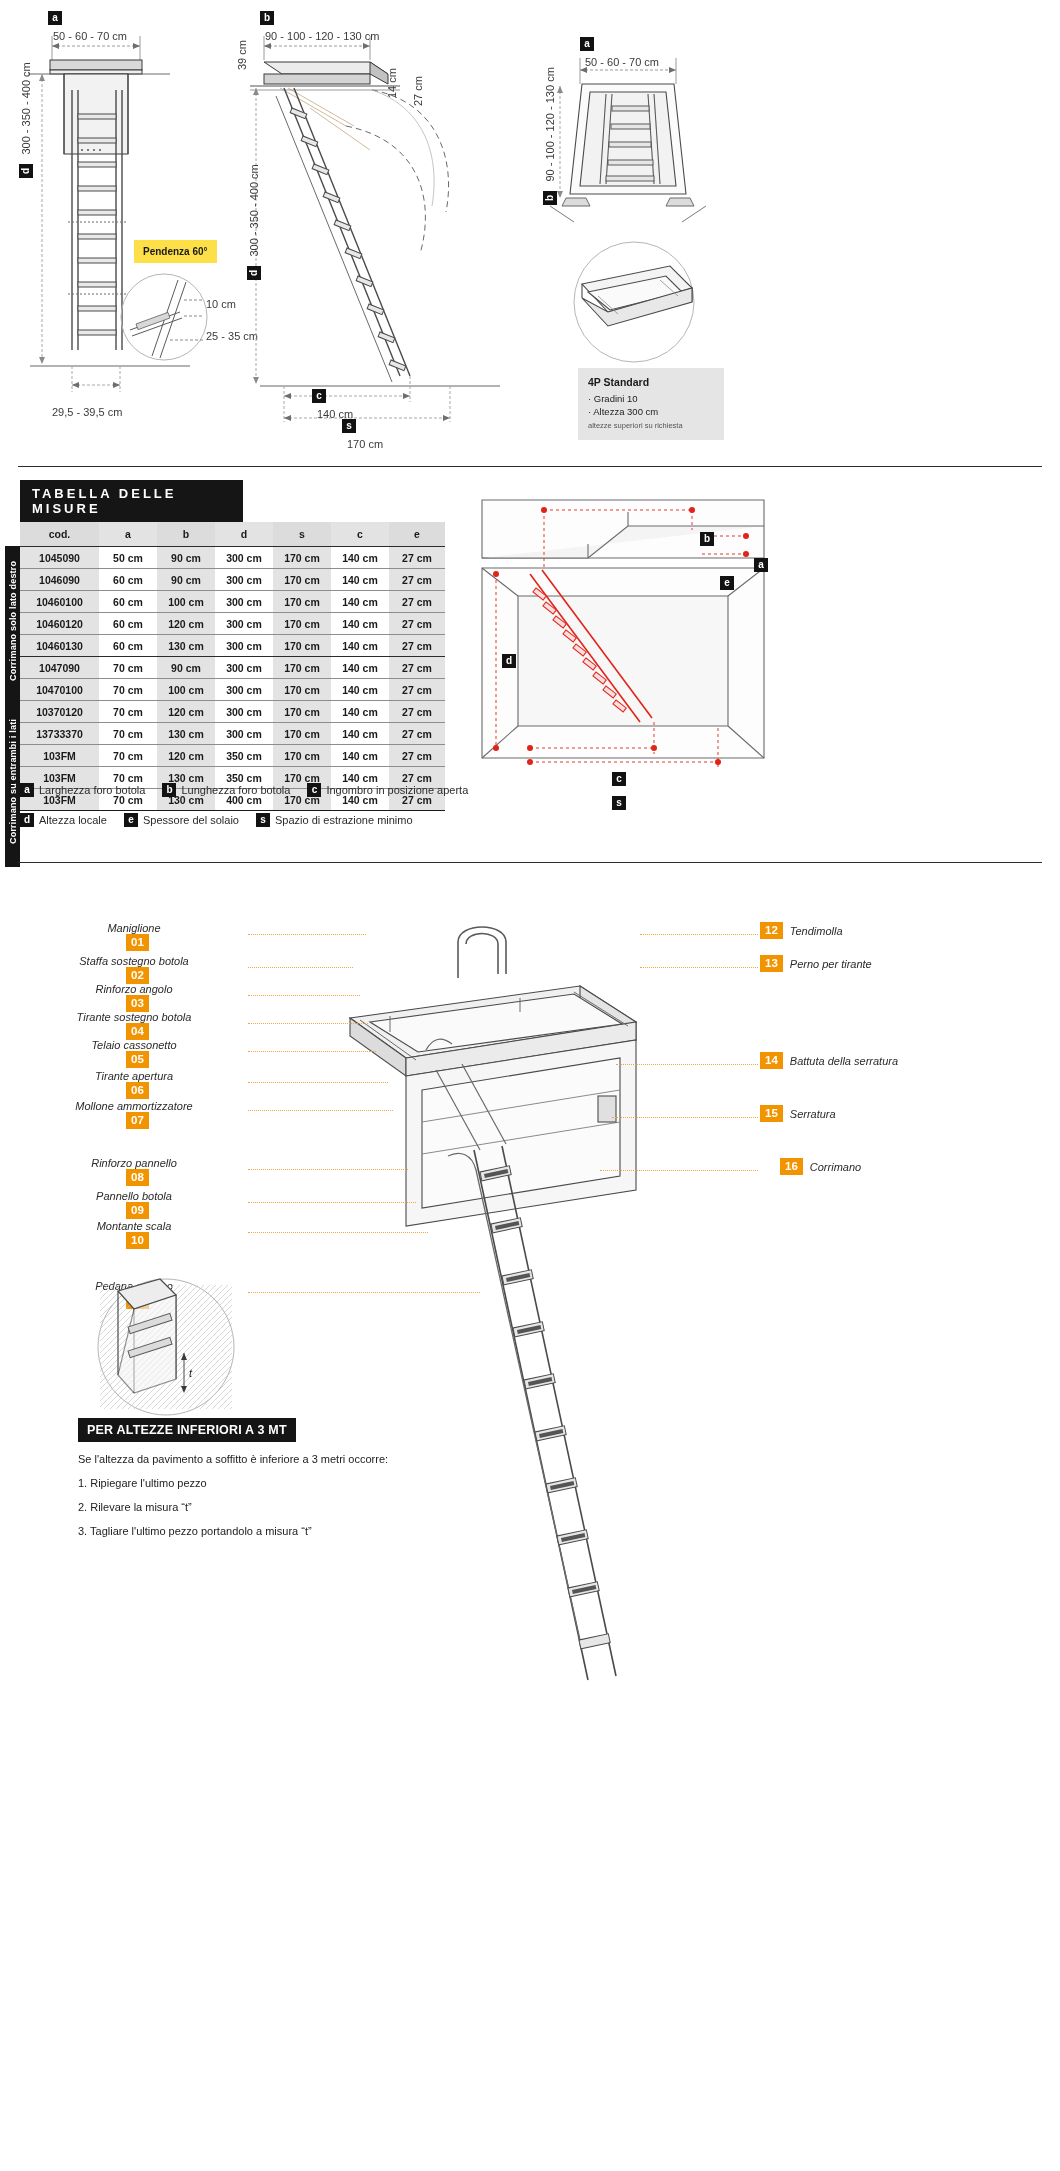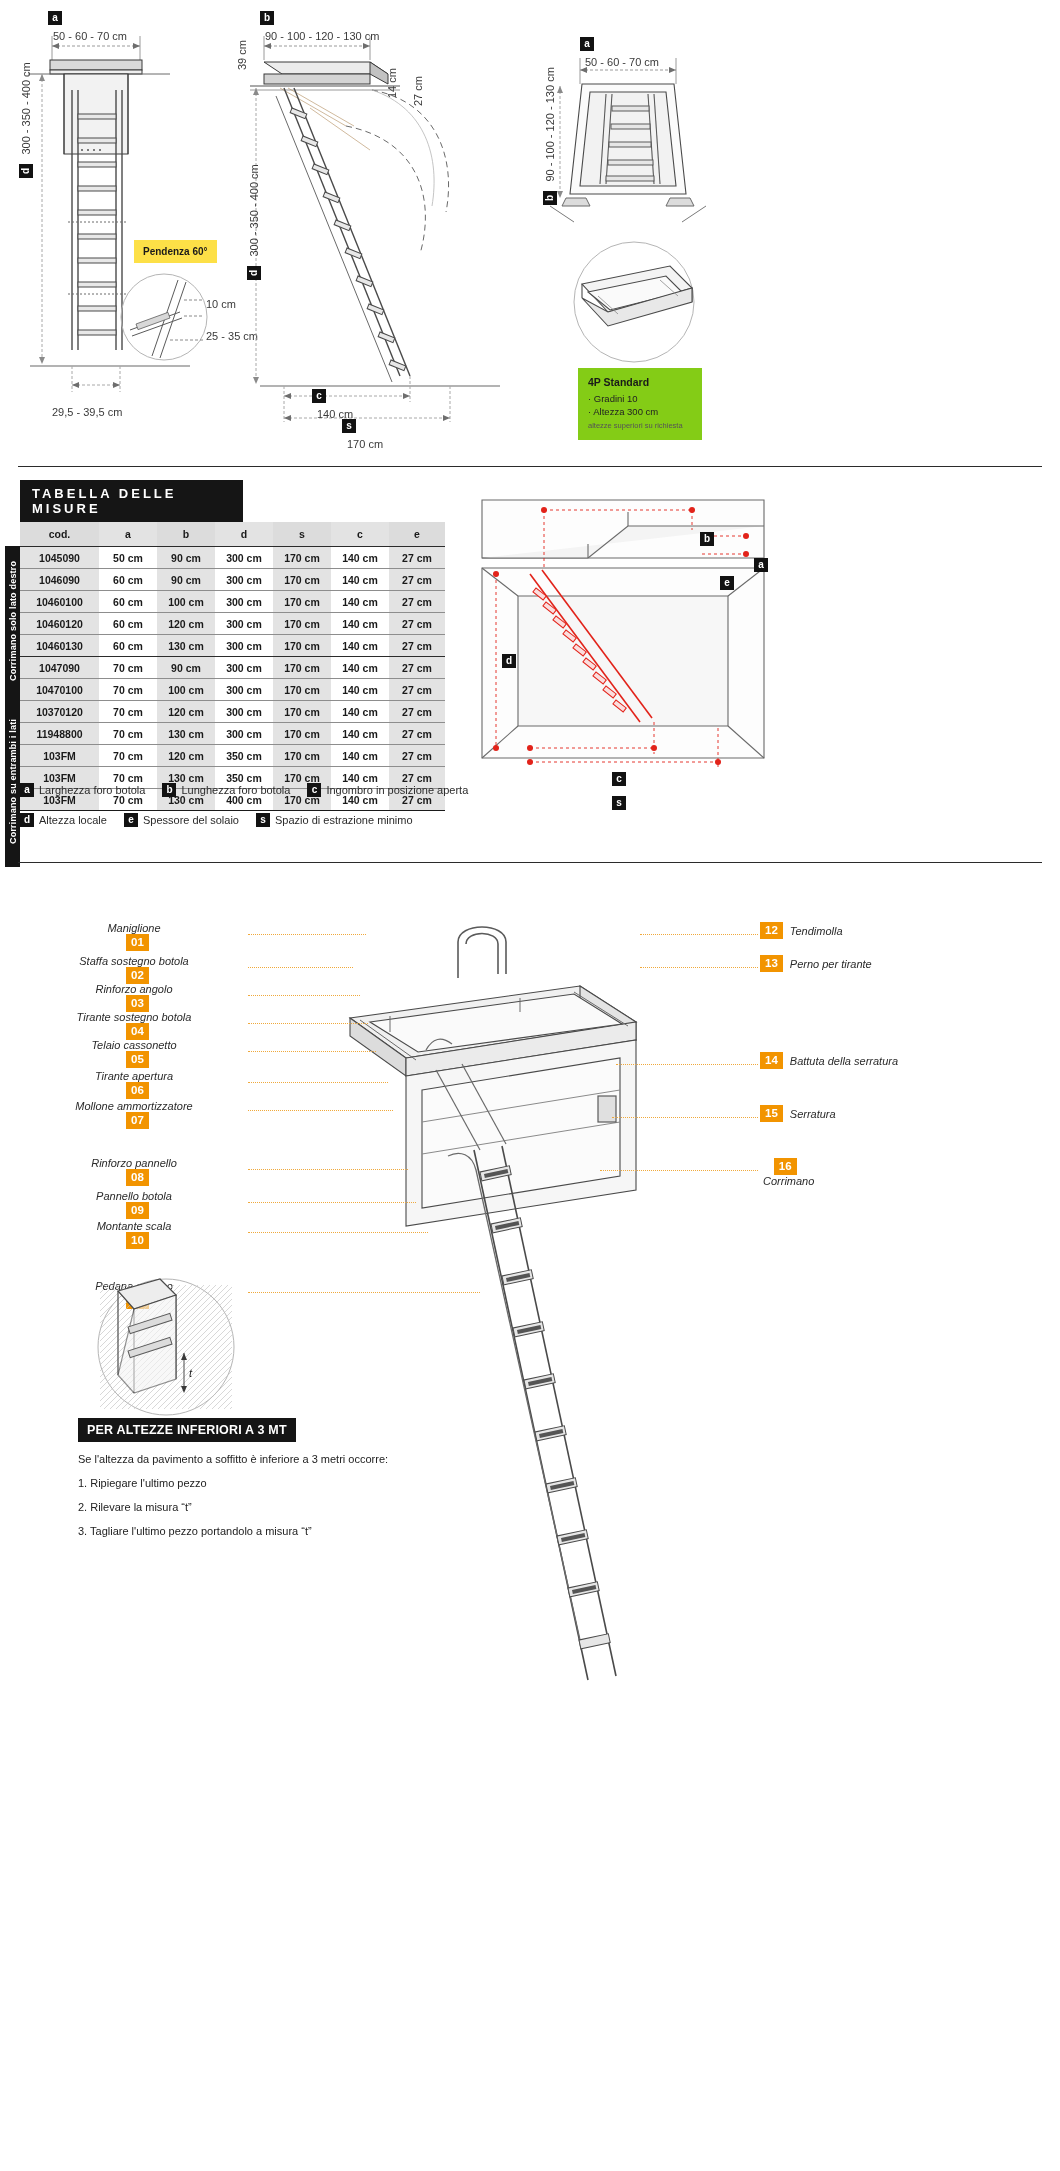--- a/index.html
+++ b/index.html
@@ -37,21 +37,21 @@
   .rot-label{position:absolute;background:#151515;color:#fff;font-size:9px;
              font-weight:bold;writing-mode:vertical-rl;transform:rotate(180deg);
              display:flex;align-items:center;justify-content:center;
              width:15px;text-align:center;letter-spacing:.2px;}
   .legend{position:absolute;left:20px;font-size:11px;color:#2a2a2a;}
   .legend .item{display:inline-flex;align-items:center;margin-right:14px;}
   .legend .item .badge{margin-right:5px;}
 
   
   .std-box{position:absolute;left:578px;top:368px;width:110px;
-           background:#84cc16;padding:8px 4px 10px 10px;}
+           background:#e5e5e5;padding:8px 26px 10px 10px;}
   .std-box h4{margin:0 0 5px 0;font-size:10.5px;font-weight:bold;}
   .std-box ul{margin:0;padding:0;list-style:none;}
   .std-box li{font-size:9.5px;color:#222;margin-bottom:2px;}
   .std-box .note{font-size:7.5px;color:#555;margin-top:4px;}
 
   
   .pend-box{position:absolute;left:134px;top:240px;background:#fde047;
             padding:6px 9px;font-size:10px;font-weight:bold;}
 
   
@@ -459,21 +459,21 @@
               <tr>
                 <td class="sh">10370120</td>
                 <td>70 cm</td>
                 <td class="sh">120 cm</td>
                 <td>300 cm</td>
                 <td class="sh">170 cm</td>
                 <td>140 cm</td>
                 <td class="sh">27 cm</td>
               </tr>
               <tr>
-                <td class="sh">11948800</td>
+                <td class="sh">13733370</td>
                 <td>70 cm</td>
                 <td class="sh">130 cm</td>
                 <td>300 cm</td>
                 <td class="sh">170 cm</td>
                 <td>140 cm</td>
                 <td class="sh">27 cm</td>
               </tr>
               <tr>
                 <td class="sh">103FM</td>
                 <td>70 cm</td>
@@ -772,21 +772,21 @@
       <span class="lbl">Battuta della serratura</span>
     </div>
     <div class="leader" style="left:616px;top:184px;width:142px;"></div>
 
     <div class="callout right" style="left:760px;top:225px;">
       <span class="num">15</span>
       <span class="lbl">Serratura</span>
     </div>
     <div class="leader" style="left:612px;top:237px;width:146px;"></div>
 
-    <div class="callout right" style="left:756px;top:278px;flex-direction:column;">
+    <div class="callout right" style="left:780px;top:278px;">
       <span class="num">16</span>
       <span class="lbl">Corrimano</span>
     </div>
     <div class="leader" style="left:600px;top:290px;width:158px;"></div>
 
     <svg width="160" height="145" style="position:absolute;left:88px;top:395px;">
       <circle cx="78" cy="72" r="68" fill="none" stroke="#b5b5b5" stroke-width="1"></circle>
       <defs>
         <pattern id="hatch" width="6" height="6" patternUnits="userSpaceOnUse">
           <path d="M0,6 l6,-6" stroke="#c2c2c2" stroke-width=".7"></path>

